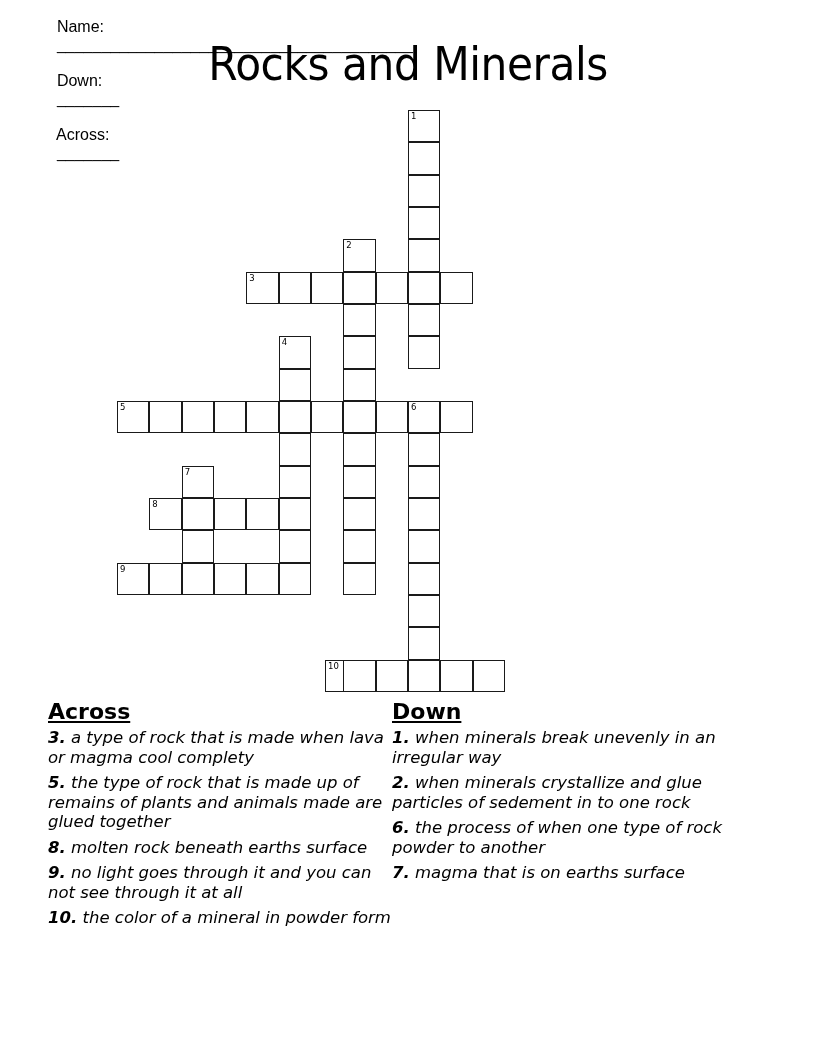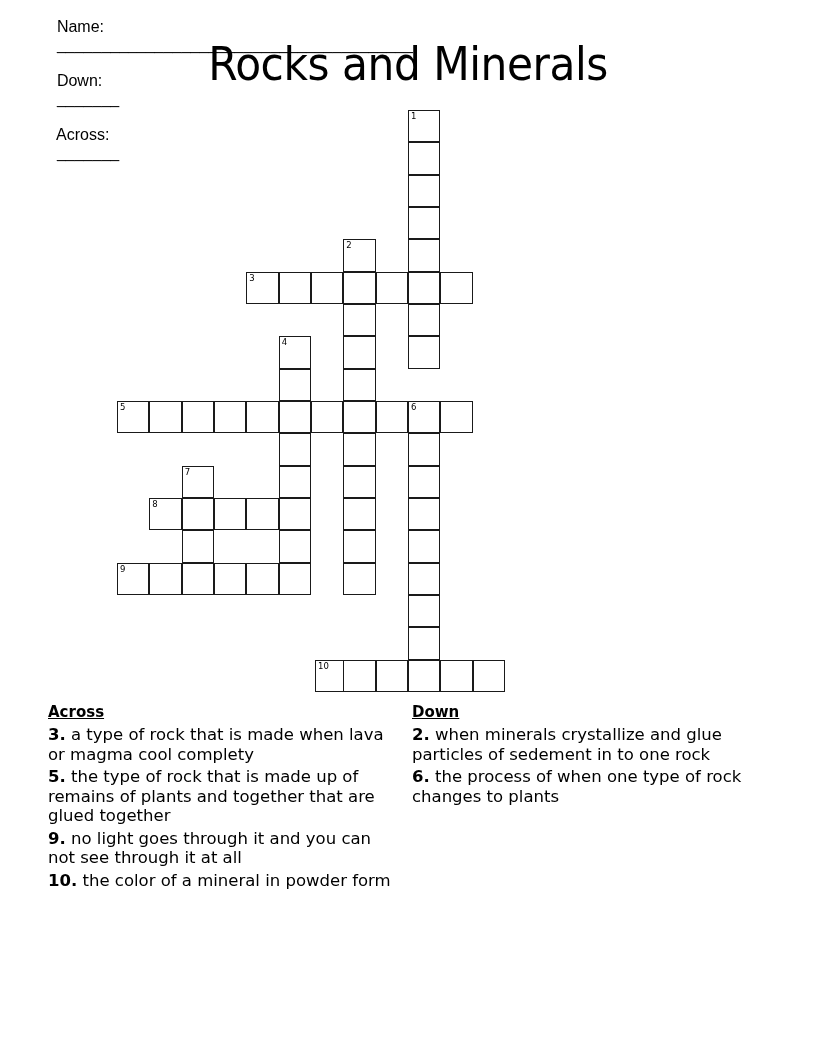--- a/index.html
+++ b/index.html
@@ -18,23 +18,23 @@
   .cell {
     position: absolute; width: 32.33px; height: 32.33px; box-sizing: border-box;
     border: 1.5px solid #1a1a1a; background: #fff;
   }
   .cell .num {
     position: absolute; top: 1px; left: 2px;
     font-family: "DejaVu Sans", sans-serif; font-size: 8.5px; line-height: 9px;
   }
   .clues { position: absolute; top: 702px; font-family: "DejaVu Sans", sans-serif; font-size: 16.5px; line-height: 19.5px; }
   .clues.across { left: 48px; width: 350px; }
-  .clues.down { left: 412px; width: 350px; }
-  .clues h3 { margin: 0 0 3px 0; font-size: 15px; font-weight: bold; text-decoration: underline; line-height: 20px; }
-  .clue { margin: 0 0 3px 0; }
+  .clues.down { left: 392px; width: 350px; }
+  .clues h3 { margin: 0 0 3px 0; font-size: 22px; font-weight: bold; text-decoration: underline; line-height: 20px; }
+  .clue { margin: 6px 0 3px 0; font-style: italic; }
   .clue b { font-weight: bold; }
 </style>
 </head>
 <body>
 
 <div class="header-line">
   <span>Name:</span>
   <span>________________________________________</span>
   <span>    </span>
   <span>Down:</span>
@@ -118,34 +118,37 @@
       <span class="num">8</span>
     </div>
     <div class="cell" style="left: 96.99px; top: 387.96px;"></div>
     <div class="cell" style="left: 129.32px; top: 387.96px;"></div>
     <div class="cell" style="left: 0px; top: 452.62px;">
       <span class="num">9</span>
     </div>
     <div class="cell" style="left: 32.33px; top: 452.62px;"></div>
     <div class="cell" style="left: 96.99px; top: 452.62px;"></div>
     <div class="cell" style="left: 129.32px; top: 452.62px;"></div>
-    <div class="cell" style="left: 198px; top: 549.61px;">
+    <div class="cell" style="left: 208px; top: 549.61px;">
       <span class="num">10</span>
     </div>
     <div class="cell" style="left: 226.31px; top: 549.61px;"></div>
     <div class="cell" style="left: 258.64px; top: 549.61px;"></div>
     <div class="cell" style="left: 323.3px; top: 549.61px;"></div>
     <div class="cell" style="left: 355.63px; top: 549.61px;"></div>
   </div>
 
 <div class="clues across">
   <h3>Across</h3>
   <div class="clue"><b>3.</b> <span>a type of rock that is made when lava or magma cool complety</span></div>
-  <div class="clue"><b>5.</b> <span>the type of rock that is made up of remains of plants and together that are glued together</span></div>
+  <div class="clue"><b>5.</b> <span>the type of rock that is made up of remains of plants and animals made are glued together</span></div>
+  <div class="clue"><b>8.</b> <span>molten rock beneath earths surface</span></div>
   <div class="clue"><b>9.</b> <span>no light goes through it and you can not see through it at all</span></div>
   <div class="clue"><b>10.</b> <span>the color of a mineral in powder form</span></div>
 </div>
 
 <div class="clues down">
   <h3>Down</h3>
+  <div class="clue"><b>1.</b> <span>when minerals break unevenly in an irregular way</span></div>
   <div class="clue"><b>2.</b> <span>when minerals crystallize and glue particles of sedement in to one rock</span></div>
-  <div class="clue"><b>6.</b> <span>the process of when one type of rock changes to plants</span></div>
+  <div class="clue"><b>6.</b> <span>the process of when one type of rock powder to another</span></div>
+  <div class="clue"><b>7.</b> <span>magma that is on earths surface</span></div>
 </div>
 
 </body></html>

